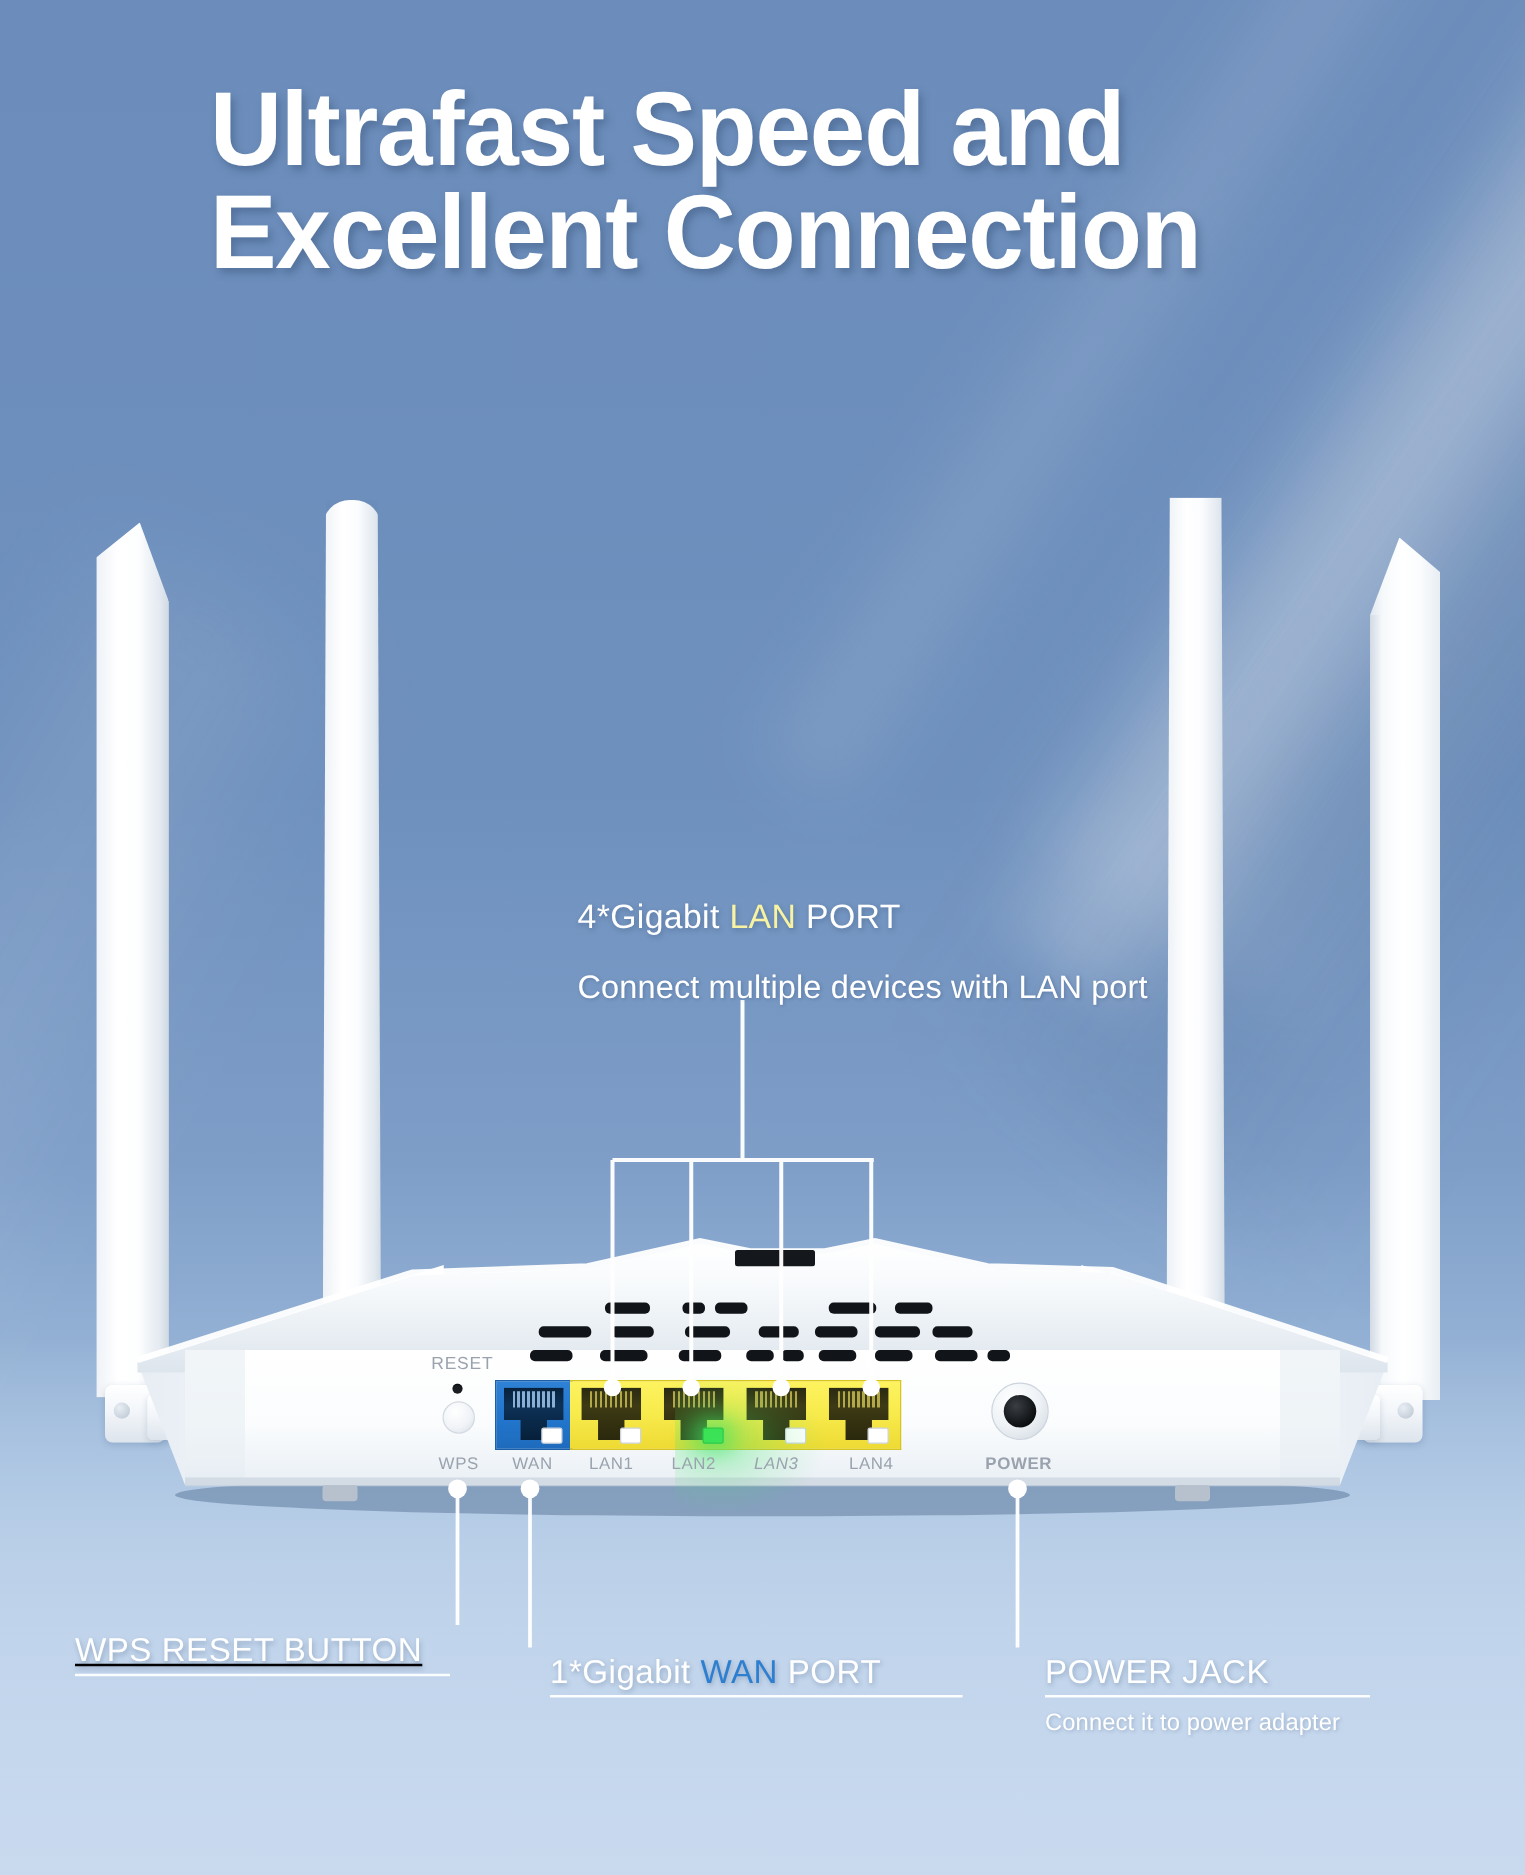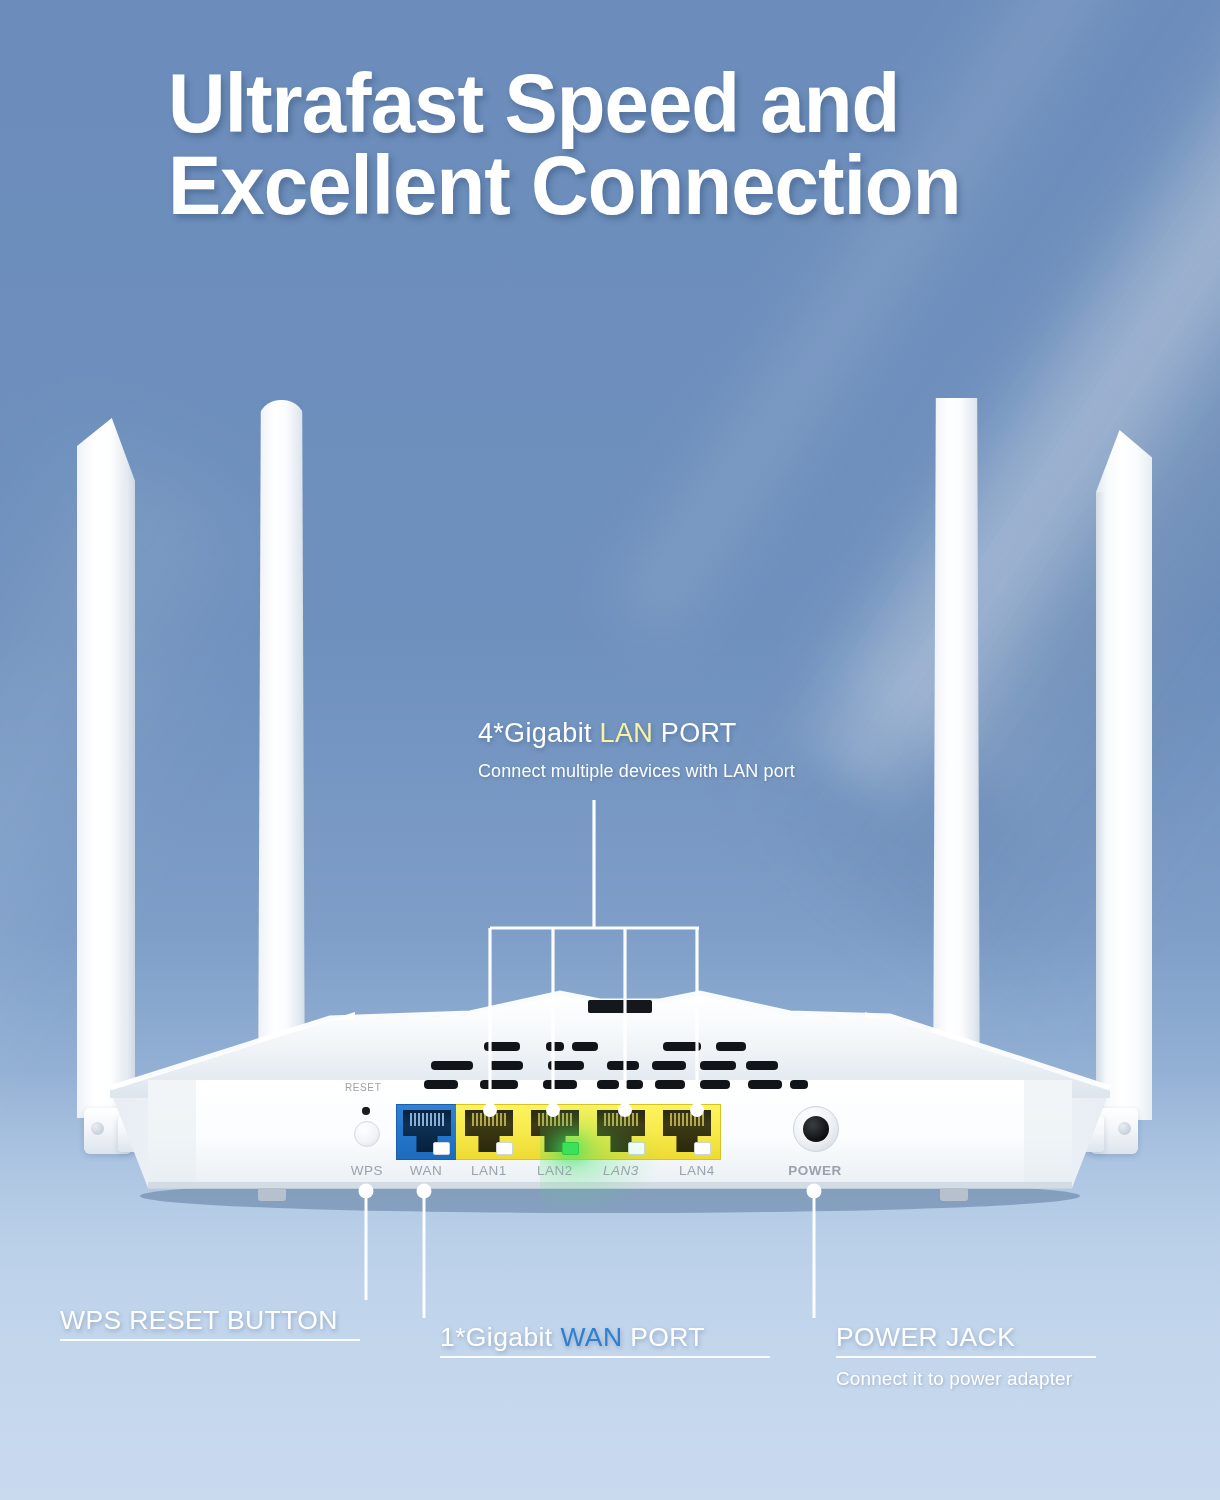--- a/index.html
+++ b/index.html
@@ -51,28 +51,28 @@
     position:absolute;left:168px;top:62px;width:930px;
     font-weight:700;font-size:84px;line-height:.98;
     letter-spacing:-1px;color:#ffffff;
     font-family:"Liberation Sans", sans-serif;
     transform:scaleX(.95);transform-origin:left top;
     text-shadow:3px 4px 7px rgba(35,60,95,.35);
     white-space:pre-line;
   }
 
   
-  .lan-callout{position:absolute;left:478px;top:718px;width:420px;}
+  .lan-callout{position:absolute;left:462px;top:718px;width:420px;}
   .lan-title{
     font-size:27px;color:#ffffff;letter-spacing:.3px;
     text-shadow:1px 2px 4px rgba(30,55,90,.30);white-space:nowrap;
   }
   .lan-title .hl{color:#f7f3a3;}
   .lan-sub{
-    margin-top:12px;font-size:18px;color:#ffffff;letter-spacing:.1px;
+    margin-top:25px;font-size:26px;color:#ffffff;letter-spacing:.1px;
     text-shadow:1px 1px 3px rgba(30,55,90,.28);white-space:nowrap;
   }
 
   
   .overlay{position:absolute;left:0;top:0;width:1220px;height:1500px;pointer-events:none;}
 
   
   .router{position:absolute;left:0;top:0;width:1220px;height:1500px;}
 
   .hinge{
@@ -82,21 +82,21 @@
     box-shadow:0 2px 6px rgba(40,70,110,.18);
   }
   .hinge-dot{
     position:absolute;width:13px;height:13px;border-radius:50%;
     background:radial-gradient(circle at 35% 32%,#e9eef4,#b9c4d1);
   }
 
   .vent{position:absolute;background:#111418;border-radius:4px;height:9px;}
 
   .reset-label{
-    position:absolute;left:345px;top:1082px;font-size:10px;color:#9aa3ad;letter-spacing:.6px;
+    position:absolute;left:345px;top:1082px;font-size:14px;color:#9aa3ad;letter-spacing:.6px;
   }
   .reset-hole{
     position:absolute;left:362px;top:1107px;width:8px;height:8px;border-radius:50%;
     background:#1a1d21;box-shadow:inset 0 1px 1px rgba(0,0,0,.6);
   }
   .wps-btn{
     position:absolute;left:354px;top:1121px;width:24px;height:24px;border-radius:50%;
     background:radial-gradient(circle at 38% 32%,#ffffff,#f0f3f7 58%,#d8dfe7 100%);
     border:1px solid #d3dae2;
   }
@@ -391,21 +391,21 @@
       <circle cx="424" cy="1191" r="7.5"></circle>
       <circle cx="814" cy="1191" r="7.5"></circle>
     </g>
   </svg>
 
   <div class="lan-callout">
     <div class="lan-title"><span>4*Gigabit </span><span class="hl">LAN</span><span> PORT</span></div>
     <div class="lan-sub">Connect multiple devices with LAN port</div>
   </div>
 
-  <div class="ann ann-wps" style="left:60px;top:1305px;width:300px;">
+  <div class="ann ann-wps" style="left:60px;top:1305px;width:300px;text-decoration:underline;">
     <h3>WPS RESET BUTTON</h3>
     <div class="rule"></div>
   </div>
 
   <div class="ann ann-wan" style="left:440px;top:1322px;width:330px;">
     <h3><span>1*Gigabit </span><span class="hl">WAN</span><span> PORT</span></h3>
     <div class="rule"></div>
   </div>
 
   <div class="ann ann-pwr" style="left:836px;top:1322px;width:260px;">

